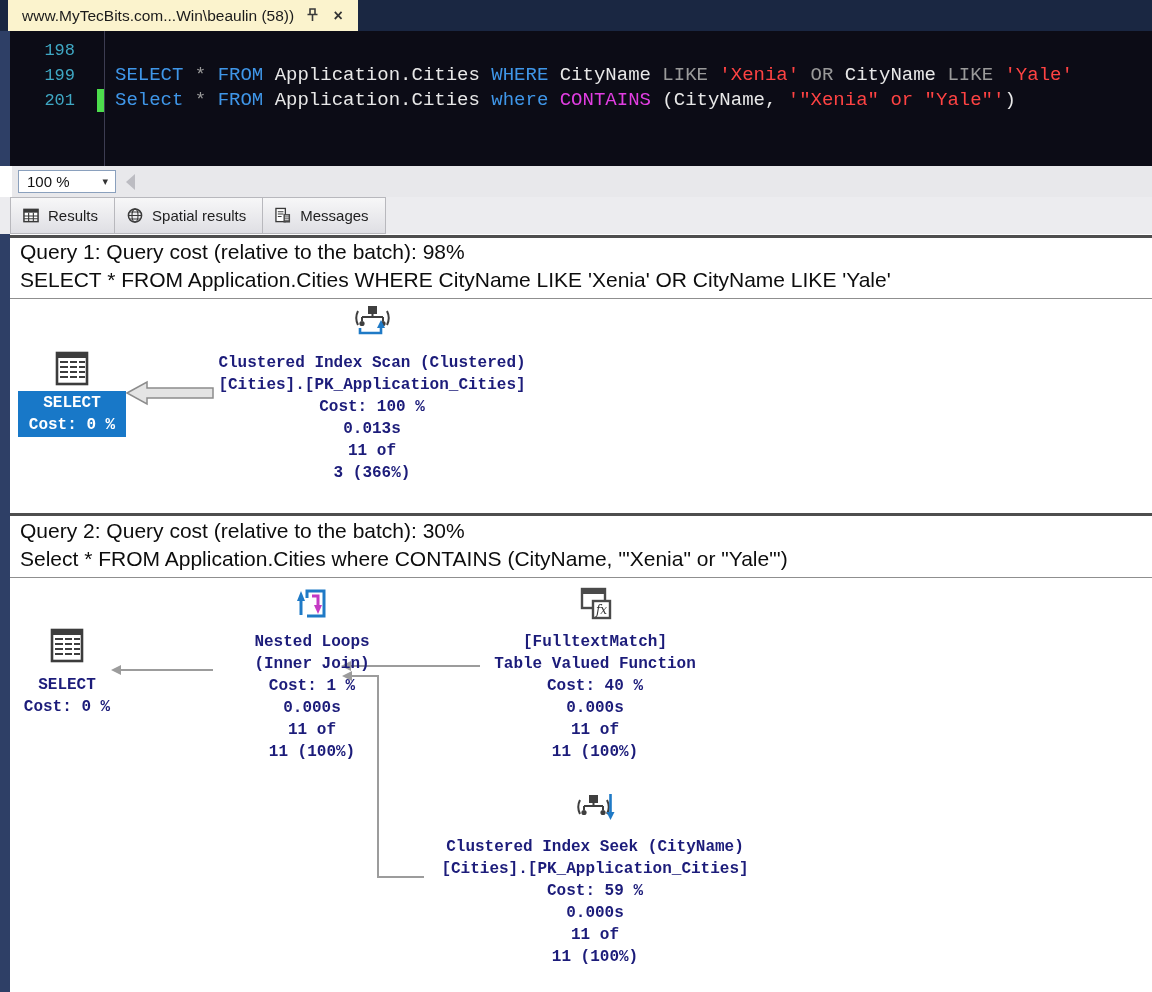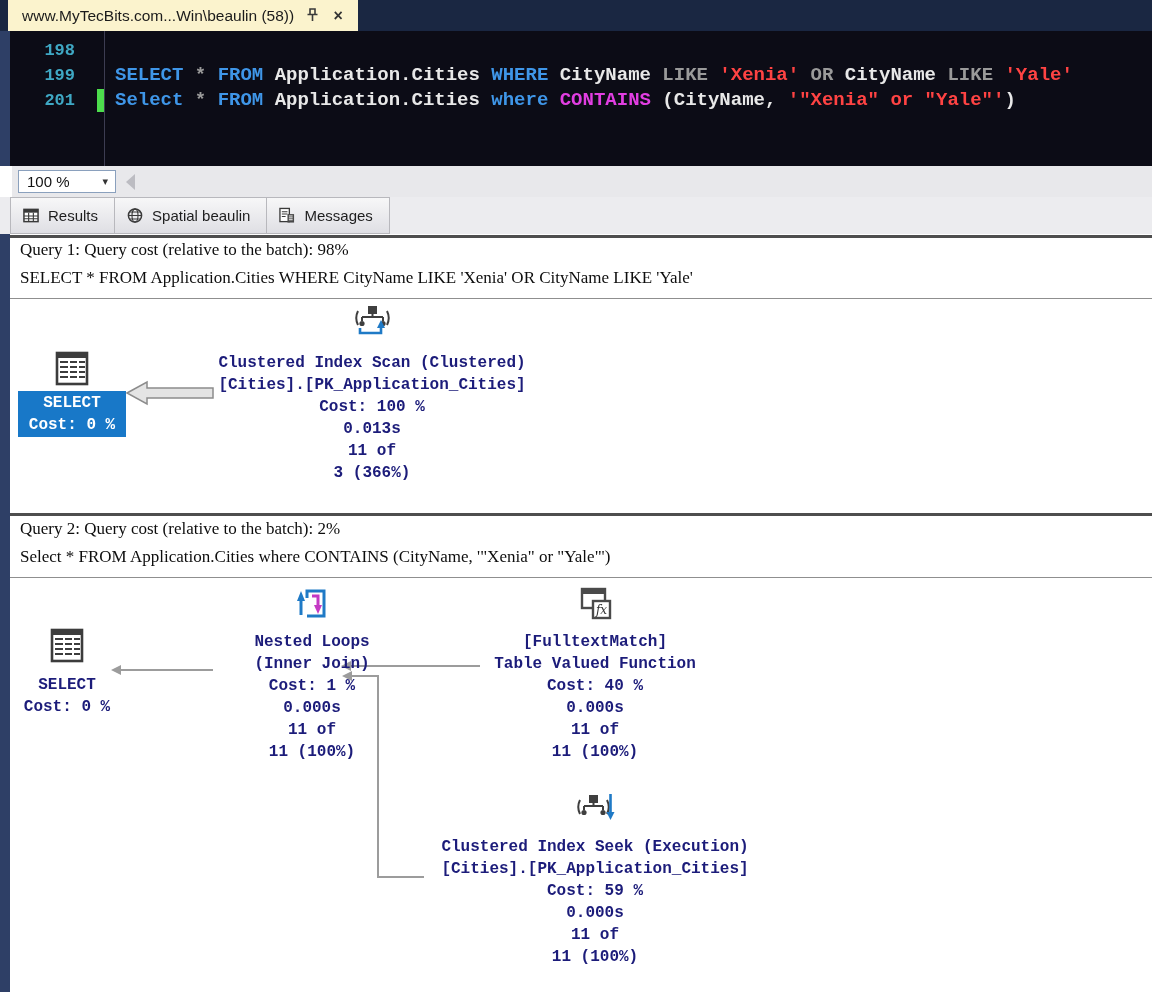--- a/index.html
+++ b/index.html
@@ -13,21 +13,21 @@
              display:flex; align-items:center; padding:0 12px 0 14px; gap:10px; }
   .doc-tab-title { font-size:15.5px; color:#1b1b1b; white-space:pre; }
   .tab-ico { display:flex; align-items:center; justify-content:center; width:16px; height:16px; cursor:pointer; }
   .tab-close { font-size:16px; font-weight:bold; color:#333; line-height:16px; }
 
   
   .editor { position:absolute; left:0; top:31px; width:1152px; height:135px; background:#0c0c16; }
   .gutter-div { position:absolute; left:104px; top:0; bottom:0; width:1px; background:#3d3d52; }
   #editor-lines { position:absolute; left:0; top:7px; right:0; }
   .ed-row { position:relative; height:25px; line-height:25px;
-            font-family:"Liberation Mono", monospace; font-size:19px; white-space:pre;font-weight:bold; }
+            font-family:"Liberation Mono", monospace; font-size:19px; white-space:pre; }
   .ed-num { position:absolute; left:0; width:75px; text-align:right; color:#3fa8c4; font-size:17px; }
   .ed-chg { position:absolute; left:97px; top:1px; width:7px; height:23px; }
   .ed-chg.on { background:#4ddd4d; }
   .ed-code { position:absolute; left:115px; white-space:pre; }
   .tok-kw  { color:#3f96e8; }
   .tok-op  { color:#9a9a9a; }
   .tok-id  { color:#e8e8e8; }
   .tok-str { color:#ff4343; }
   .tok-fn  { color:#e23ee2; }
 
@@ -47,22 +47,22 @@
   .rtab { height:37px; display:flex; align-items:center; gap:9px; padding:0 16px 0 12px;
           background:linear-gradient(#f7f7f8,#dfdfe4); border:1px solid #b8b8bd; border-left:none;
           font-size:15px; color:#1e1e1e; cursor:pointer; }
   .rtab:first-child { border-left:1px solid #b8b8bd; }
   .rtab.selected { background:#fff; border-bottom:1px solid #fff; }
 
   
   .plan-pane { position:absolute; left:0; top:234px; width:1152px; height:758px; background:#fff; }
   .rule-heavy { position:absolute; left:0; width:1152px; height:3px; background:#4e4e4e; }
   .rule-thin  { position:absolute; left:0; width:1152px; height:1px; background:#8f8f8f; }
-  .qh { position:absolute; left:20px; height:24px; font-family:Liberation Serif, serif;
-        font-size:17px; color:#0d0d0d; white-space:pre; }
+  .qh { position:absolute; left:20px; height:24px; font-family:Liberation Sans, sans-serif;
+        font-size:21px; color:#0d0d0d; white-space:pre; }
   .qplan { position:absolute; left:0; width:1152px; }
   .node-icon { position:absolute; width:38px; height:38px; cursor:pointer; }
   .node-text { position:absolute; cursor:pointer; }
   .pl { height:22px; line-height:22px; text-align:center; white-space:pre;
         font-family:"Liberation Mono", monospace; font-weight:bold; font-size:16px; color:#1c1c7a; }
   .sel-hl { background:#1878c8; }
   .sel-hl .pl { color:#fff; }
   .arrows { position:absolute; left:0; top:0; }
 
   
@@ -114,21 +114,21 @@
       <span>Results</span>
     </div>
     <div class="rtab">
       <span class="tab-ico">
         <svg width="17" height="17" viewBox="0 0 17 17">
             <circle cx="8.5" cy="8.5" r="7" fill="none" stroke="#3a3a3a" stroke-width="1.6"></circle>
             <ellipse cx="8.5" cy="8.5" rx="3.2" ry="7" fill="none" stroke="#3a3a3a" stroke-width="1.2"></ellipse>
             <path d="M1.5 8.5h14 M2.7 4.8h11.6 M2.7 12.2h11.6" stroke="#3a3a3a" stroke-width="1.2"></path>
           </svg>
       </span>
-      <span>Spatial beaulin</span>
+      <span>Spatial results</span>
     </div>
     <div class="rtab">
       <span class="tab-ico">
         <svg width="17" height="17" viewBox="0 0 17 17">
             <rect x="1" y="1" width="10" height="14" fill="#fff" stroke="#3a3a3a" stroke-width="1.4"></rect>
             <path d="M3 4.5h6 M3 7h6 M3 9.5h4" stroke="#3a3a3a" stroke-width="1.1"></path>
             <rect x="9" y="7" width="7" height="9" fill="#4a4a4a"></rect>
             <path d="M10.5 9h4 M10.5 11h4 M10.5 13h4" stroke="#fff" stroke-width="1"></path>
           </svg>
       </span>
@@ -180,21 +180,21 @@
           <div class="pl">Clustered Index Scan (Clustered)</div>
           <div class="pl">[Cities].[PK_Application_Cities]</div>
           <div class="pl">Cost: 100 %</div>
           <div class="pl">0.013s</div>
           <div class="pl">11 of</div>
           <div class="pl">3 (366%)</div>
         </div>
     </div>
 
     <div class="rule-heavy" style="top:279px"></div>
-    <div class="qh" style="top:285px">Query 2: Query cost (relative to the batch): 2%</div>
+    <div class="qh" style="top:285px">Query 2: Query cost (relative to the batch): 30%</div>
     <div class="qh" style="top:313px">Select * FROM Application.Cities where CONTAINS (CityName, '"Xenia" or "Yale"')</div>
     <div class="rule-thin" style="top:343px"></div>
 
     <div class="qplan" style="top:346px;height:412px">
       <svg class="arrows" width="1152" height="412">
         <g stroke="#9c9c9c" stroke-width="2" fill="none">
           <path d="M213 90H121"></path>
           <path d="M480 86H349"></path>
           <path d="M424 297H378V96H350"></path>
         </g>
@@ -264,21 +264,21 @@
               <path d="M3 10Q-0.5 17 3 24"></path>
               <path d="M30 10Q33.5 17 30 24"></path>
             </g>
             <circle cx="7" cy="22.5" r="2.6" fill="#3f3f3f"></circle>
             <circle cx="26" cy="22.5" r="2.6" fill="#3f3f3f"></circle>
             <path d="M33.5 4v18" stroke="#1f7ac6" stroke-width="2.6"></path>
             <polygon points="29.5,22 37.5,22 33.5,30" fill="#1f7ac6"></polygon>
           </svg>
       </div>
       <div class="node-text" style="left:435px;top:256px;width:320px">
-          <div class="pl">Clustered Index Seek (Execution)</div>
+          <div class="pl">Clustered Index Seek (CityName)</div>
           <div class="pl">[Cities].[PK_Application_Cities]</div>
           <div class="pl">Cost: 59 %</div>
           <div class="pl">0.000s</div>
           <div class="pl">11 of</div>
           <div class="pl">11 (100%)</div>
         </div>
     </div>
   </div>
 
   <div class="strip" style="top:31px;height:135px"></div>

